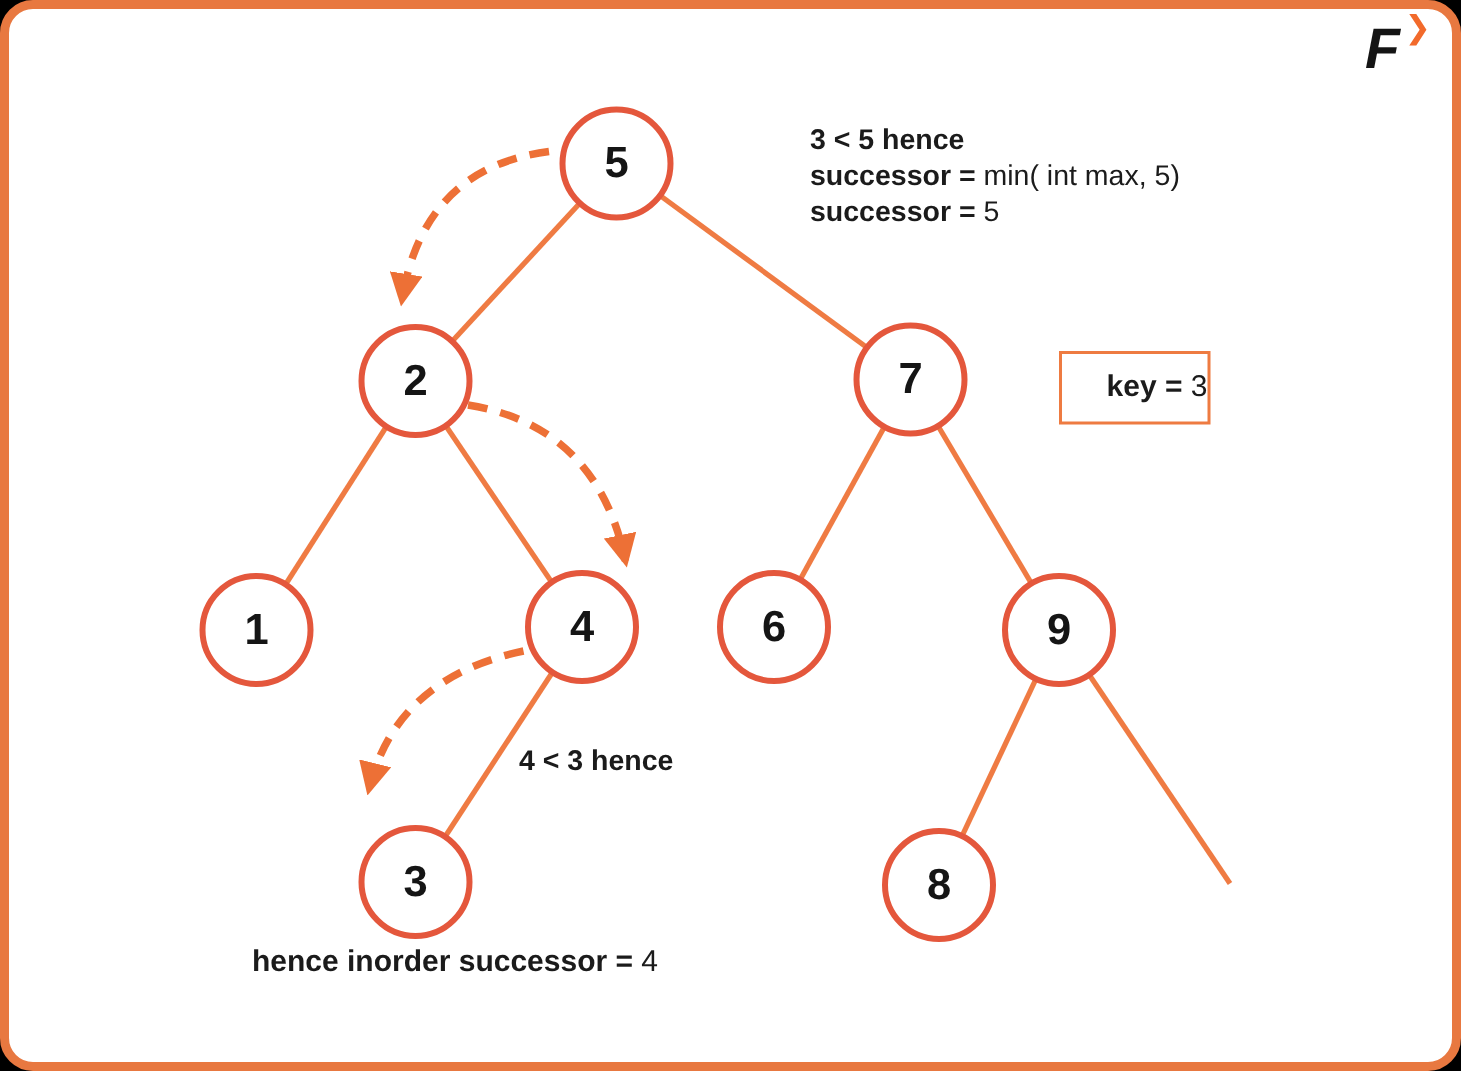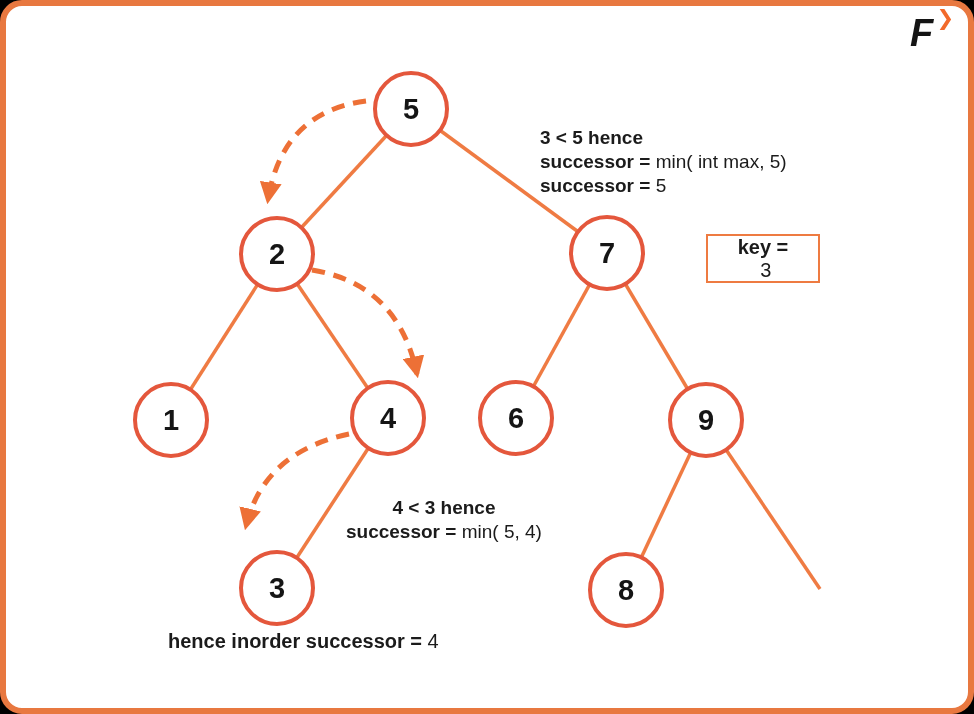--- a/index.html
+++ b/index.html
@@ -31,26 +31,26 @@
   .ann {
     position: absolute;
     font-size: 19px; line-height: 24px; color: #1b1b1b;
     white-space: nowrap;
   }
   .ann .b { font-weight: 700; }
   .ann .r { font-weight: 400; white-space: pre-wrap; }
   .keybox {
     position: absolute;
     left: 700px; top: 228px;
-    width: 114px; height: 49px;
+    width: 101px; height: 49px;
     box-sizing: border-box;
     border: 2px solid #EE7B41;
     background: #ffffff;
-    display: flex; align-items: center; justify-content: space-between;
-    font-size: 20px; color: #1b1b1b; flex-direction: column;
+    display: flex; align-items: center; justify-content: flex-end;
+    font-size: 20px; color: #1b1b1b;
   }
   .keybox .b { font-weight: 700; }
   .keybox .r { font-weight: 400; white-space: pre-wrap; }
   .result { font-size: 20px; }
   .logo {
     position: absolute; top: 4px; right: 14px;
     width: 48px; height: 44px;
   }
   .logo .f {
     position: absolute; left: 4px; top: 2px;
@@ -116,30 +116,29 @@
     <div class="node" style="left:662px; top:376px;">
         <span>9</span>
       </div>
     <div class="node" style="left:233px; top:544px;">
         <span>3</span>
       </div>
     <div class="node" style="left:582px; top:546px;">
         <span>8</span>
       </div>
 
-    <div class="ann" style="left:534px; top:76px;margin-top:44px;">
+    <div class="ann" style="left:534px; top:76px;">
       <div><span class="b">3 &lt; 5 hence</span></div>
       <div><span class="b">successor =</span><span class="r"> min( int max, 5)</span></div>
       <div><span class="b">successor =</span><span class="r"> 5</span></div>
     </div>
 
 
     <div class="ann" style="left:340px; top:490px;text-align:center;">
       <div><span class="b">4 &lt; 3 hence</span></div>
-      <div><span class="b">successor =</span><span class="r"> min( 5, 4)</span></div>
     </div>
 
     <div class="ann result" style="left:148px; top:623px;margin-left:14px;">
       <span class="b">hence inorder successor =</span><span class="r"> 4</span>
     </div>
 
     <div class="keybox">
       <span class="b">key =</span>
         <span class="r"> 3</span>
     </div>

